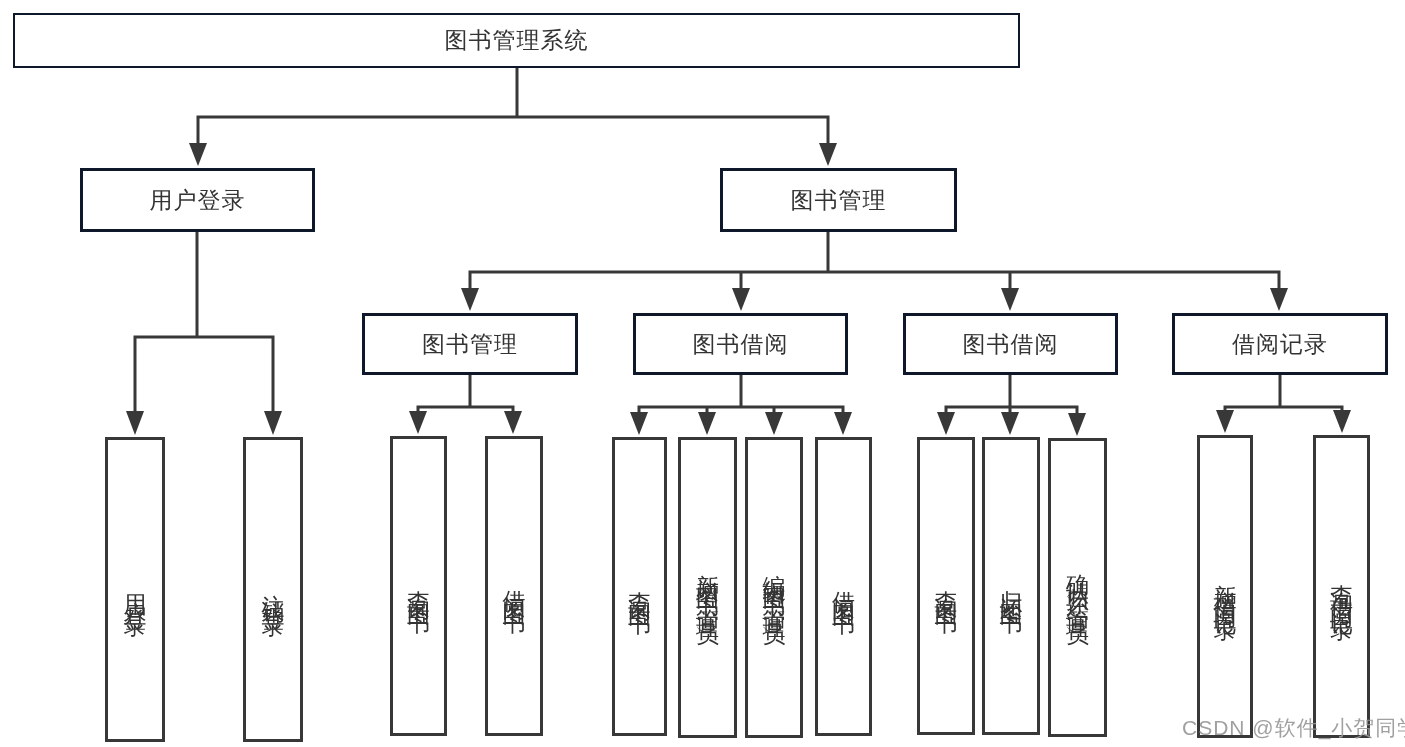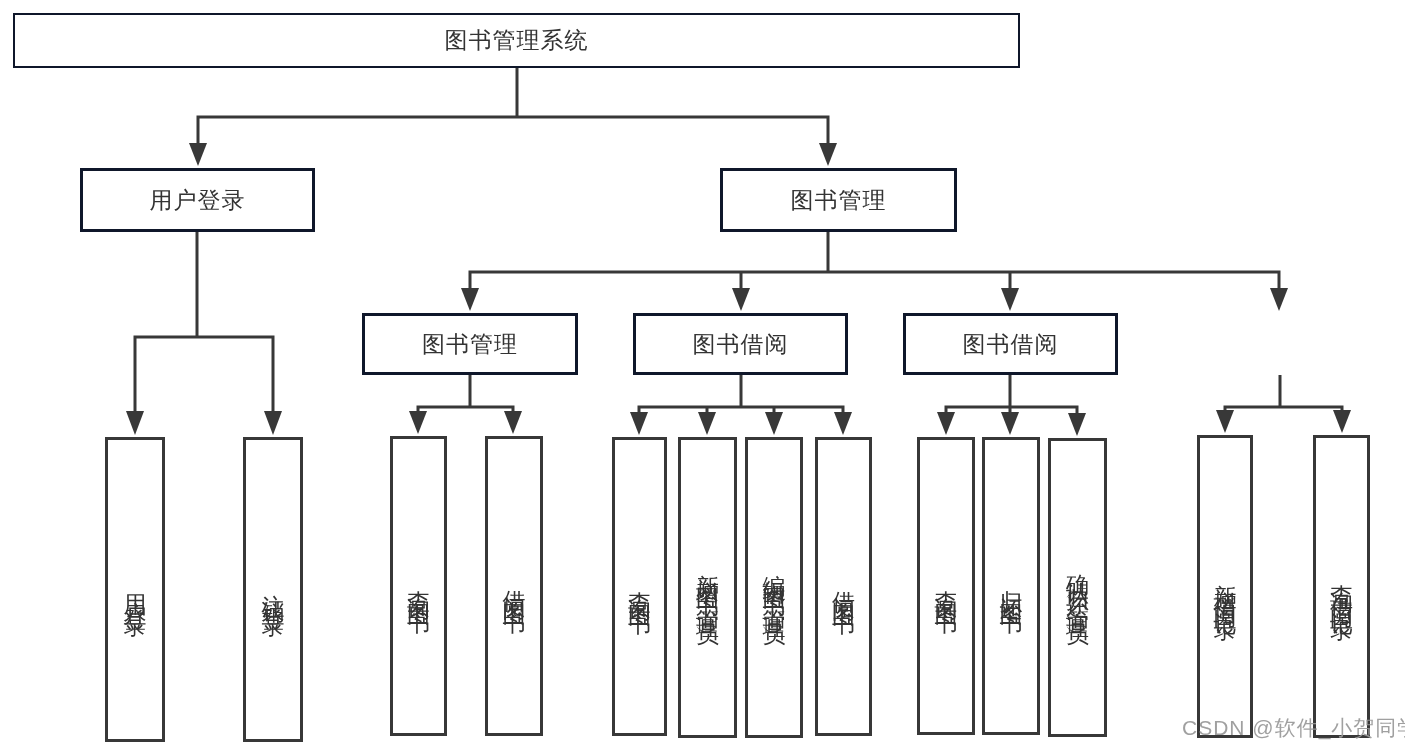--- a/index.html
+++ b/index.html
@@ -124,20 +124,23 @@
 
   <div class="box" style="left:362px;top:313px;width:216px;height:62px;">
     <span>图书管理</span>
   </div>
   <div class="box" style="left:633px;top:313px;width:215px;height:62px;">
     <span>图书借阅</span>
   </div>
   <div class="box" style="left:903px;top:313px;width:215px;height:62px;">
     <span>图书借阅</span>
   </div>
+  <div class="box" style="left:1172px;top:313px;width:216px;height:62px;">
+    <span>借阅记录</span>
+  </div>
 
   <div class="vbox" style="left:105px;top:437px;width:60px;height:305px;">
     <span class="vtext">用户登录</span>
   </div>
   <div class="vbox" style="left:243px;top:437px;width:60px;height:305px;">
     <span class="vtext">注销登录</span>
   </div>
 
   <div class="vbox" style="left:390px;top:436px;width:57px;height:300px;">
     <span class="vtext">查询图书</span>

